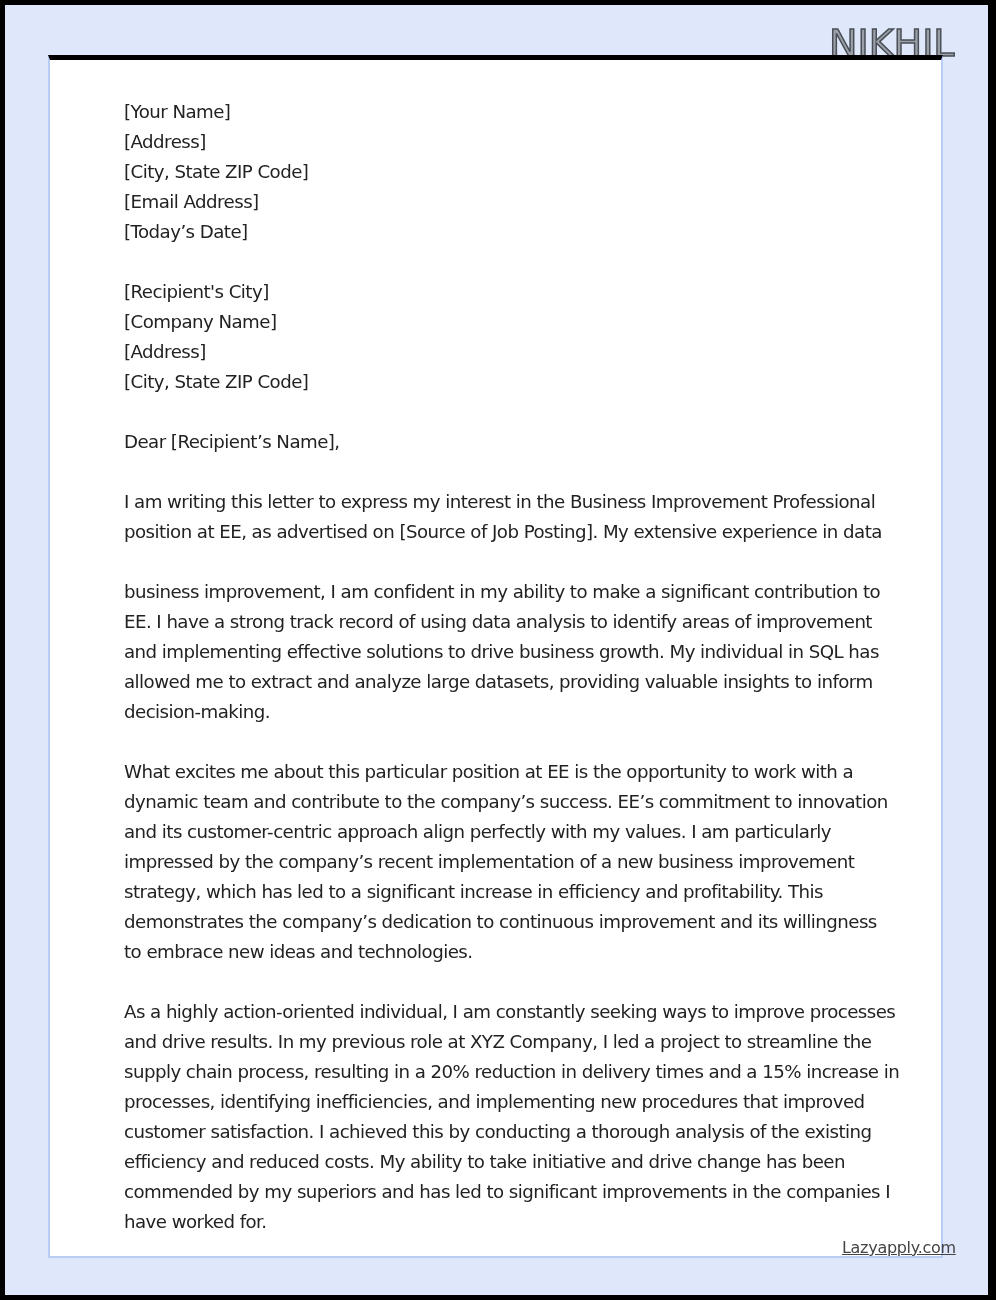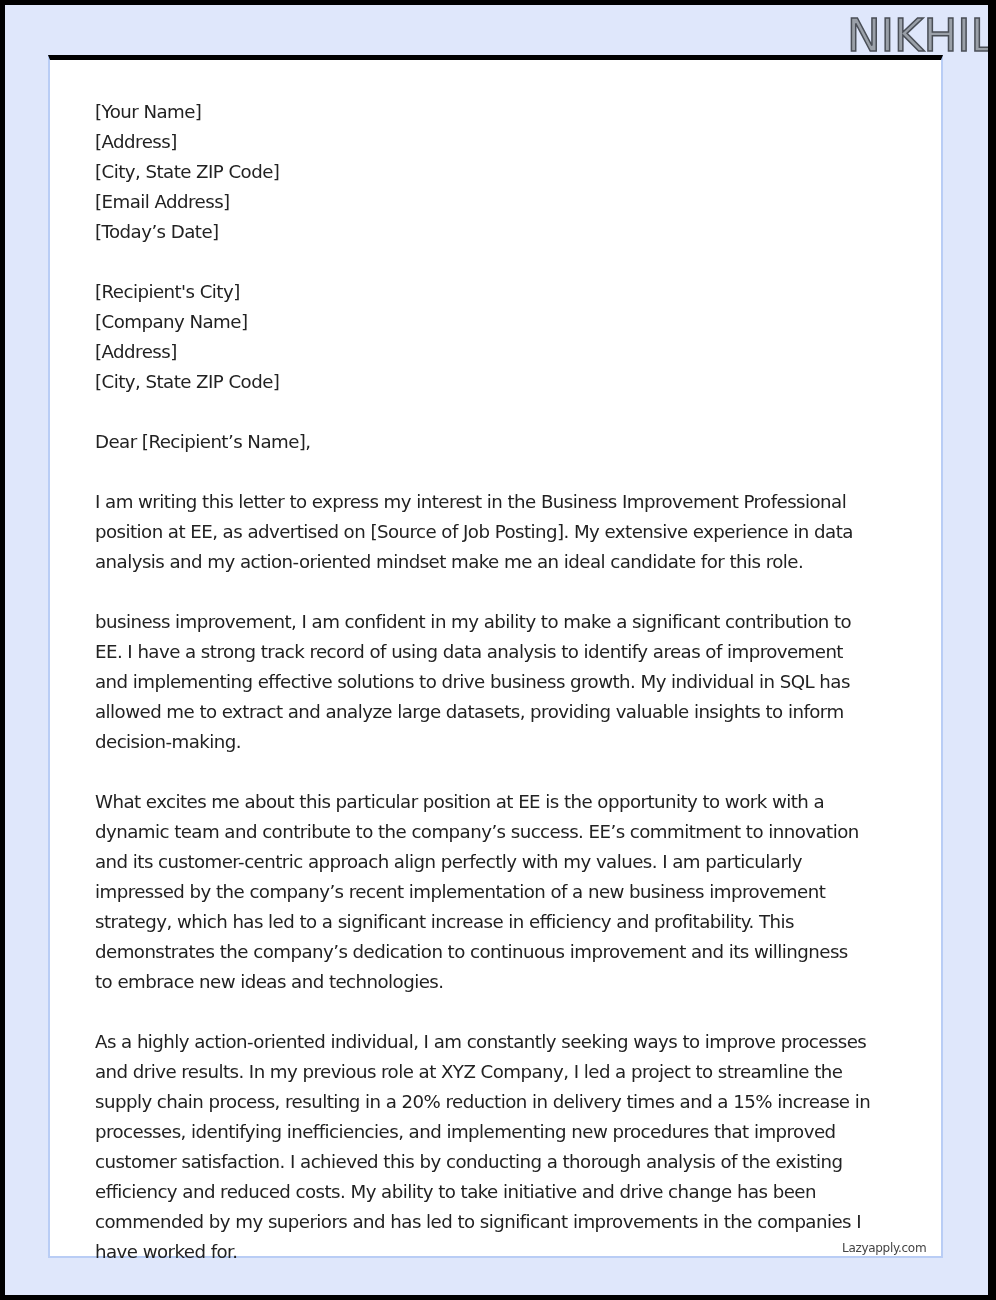--- a/index.html
+++ b/index.html
@@ -5,40 +5,40 @@
     html, body { margin: 0; padding: 0; }
     body {
       width: 996px; height: 1300px; overflow: hidden; position: relative;
       background: #000; font-family: "DejaVu Sans", sans-serif;
     }
     .frame {
       position: absolute; left: 5px; top: 5px; width: 983px; height: 1290px;
       background: #dfe7fb; overflow: hidden;
     }
     .brand {
-      position: absolute; left: 824px; top: 9px; font-size: 45px; line-height: 44px;
+      position: absolute; left: 824px; top: 16px; font-size: 38px; line-height: 44px;
       color: #9aa0a8; -webkit-text-stroke: 1.5px #4a4f57; letter-spacing: 0px;
-      font-family: "DejaVu Sans", sans-serif; font-weight: normal; margin-left: 18px;
+      font-family: "DejaVu Sans", sans-serif; font-weight: normal;
     }
     .page {
       position: absolute; left: 43px; top: 50px; width: 895px; height: 1203px;
       background: #ffffff; border-top: 5px solid #000;
       border-left: 2px solid #b9cdf5; border-right: 2px solid #b9cdf5; border-bottom: 2px solid #b9cdf5;
       box-sizing: border-box;
     }
     .letter {
       position: absolute; left: 95px; top: 97px; width: 800px;
       font-family: "DejaVu Sans", sans-serif; font-size: 18.2px; line-height: 30px;
       color: #222; letter-spacing: -0.55px;
     }
-    .letter .line { display: block; white-space: nowrap; }
+    .letter .line { display: block; white-space: nowrap; margin-left: 29px; }
     .letter .gap { height: 30px; }
     .watermark {
-      position: absolute; left: 842px; top: 1240px; font-size: 12px; line-height: 16px;
-      color: #444; font-family: "DejaVu Sans", sans-serif; letter-spacing: -0.3px;
+      position: absolute; left: 842px; top: 1240px; font-size: 16px; line-height: 16px;
+      color: #444; font-family: "DejaVu Sans", sans-serif; letter-spacing: -0.3px; text-decoration: underline;
     }
   </style>
 </head>
 <body>
 
 <div class="frame">
   <div class="brand">NIKHIL</div>
   <div class="page"></div>
 </div>
 
@@ -57,21 +57,20 @@
     <span class="line">[Address]</span>
     <span class="line">[City, State ZIP Code]</span>
   </div>
   <div class="gap"></div>
   <span class="line">Dear [Recipient’s Name],</span>
   <div class="gap"></div>
 
   <div>
     <span class="line">I am writing this letter to express my interest in the Business Improvement Professional</span>
     <span class="line">position at EE, as advertised on [Source of Job Posting]. My extensive experience in data</span>
-    <span class="line">analysis and my action-oriented mindset make me an ideal candidate for this role.</span>
   </div>
   <div class="gap"></div>
 
   <div>
     <span class="line">business improvement, I am confident in my ability to make a significant contribution to</span>
     <span class="line">EE. I have a strong track record of using data analysis to identify areas of improvement</span>
     <span class="line">and implementing effective solutions to drive business growth. My individual in SQL has</span>
     <span class="line">allowed me to extract and analyze large datasets, providing valuable insights to inform</span>
     <span class="line">decision-making.</span>
   </div>

